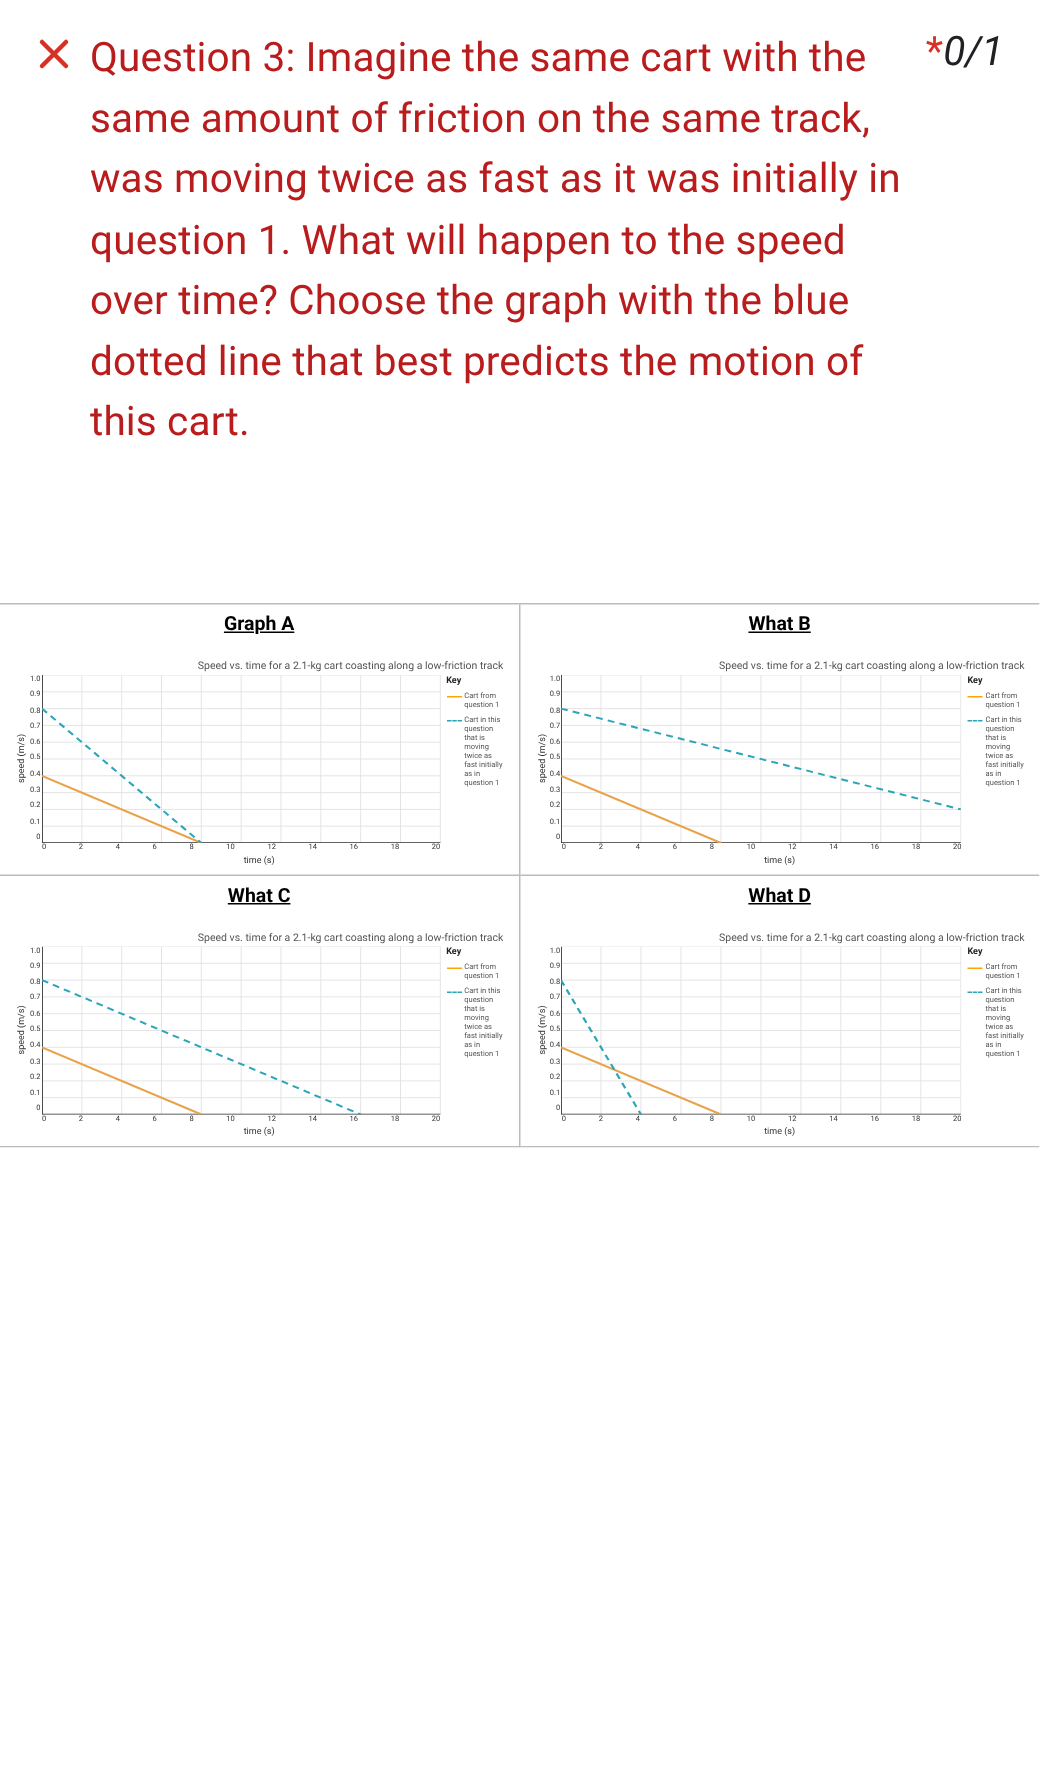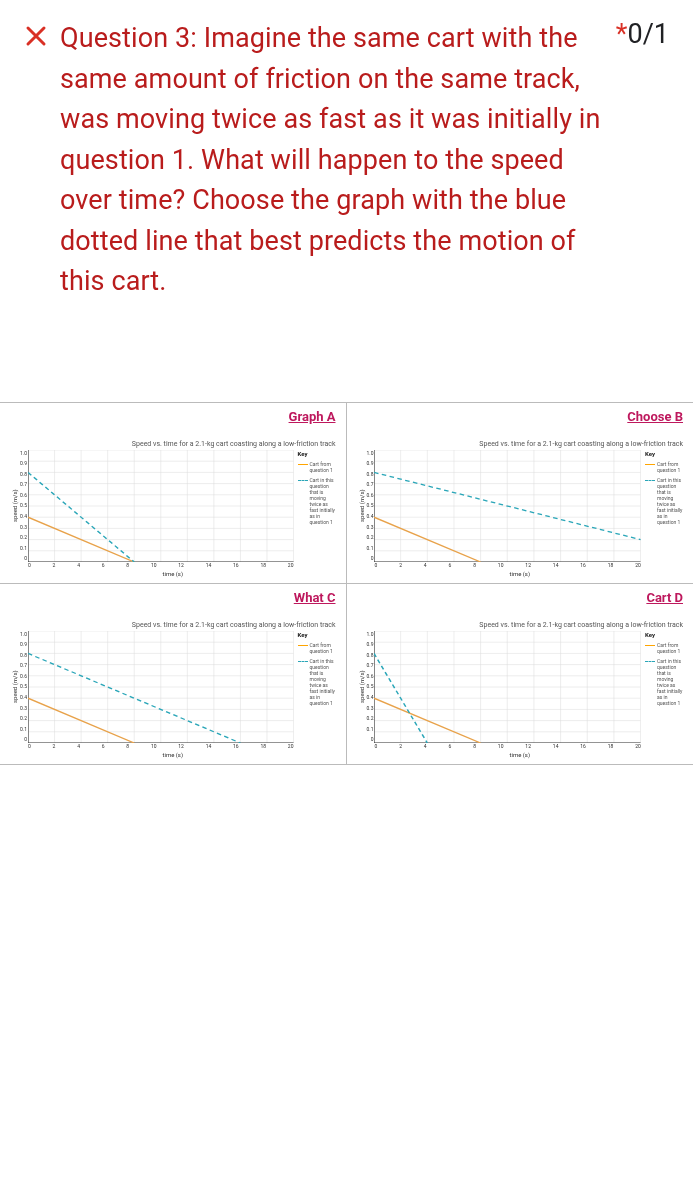--- a/index.html
+++ b/index.html
@@ -29,41 +29,41 @@
     letter-spacing: 0.1px;
     padding-right: 4px;
   }
   .score {
     flex: 0 0 auto;
     font-size: 27px;
     margin-left: 8px;
     white-space: nowrap;
   }
   .score .star { color: #d93025; }
-  .score .val  { color: #202124; }
+  .score .val  { color: #202124; font-style: italic; }
 
   .graphs {
     margin: 90px 0 0 0;
     display: grid;
     grid-template-columns: 1fr 1fr;
     border-top: 1px solid #bbb;
   }
   .cell {
     border-bottom: 1px solid #bbb;
     border-right: 1px solid #bbb;
     padding: 6px 10px 6px 10px;
     position: relative;
   }
   .cell:nth-child(2n) { border-right: none; }
   .gtitle {
-    text-align: right;
+    text-align: center;
     font-weight: bold;
     font-size: 13px;
     text-decoration: underline;
-    color: #be185d;
+    color: #000000;
     margin-bottom: 4px;
   }
   .subtitle {
     text-align: right;
     font-size: 7px;
     color: #555;
     margin-bottom: 2px;
     margin-top: 16px;
   }
   .plotrow {
@@ -208,21 +208,21 @@
         <span>10</span>
         <span>12</span>
         <span>14</span>
         <span>16</span>
         <span>18</span>
         <span>20</span>
       </div>
       <div class="xlab">time (s)</div>
     </div>
     <div class="cell">
-      <div class="gtitle">Choose B</div>
+      <div class="gtitle">What B</div>
       <div class="subtitle">Speed vs. time for a 2.1-kg cart coasting along a low-friction track</div>
       <div class="plotrow">
         <div class="ylab">speed (m/s)</div>
         <div class="yticks">
           <span>1.0</span>
           <span>0.9</span>
           <span>0.8</span>
           <span>0.7</span>
           <span>0.6</span>
           <span>0.5</span>
@@ -358,21 +358,21 @@
         <span>10</span>
         <span>12</span>
         <span>14</span>
         <span>16</span>
         <span>18</span>
         <span>20</span>
       </div>
       <div class="xlab">time (s)</div>
     </div>
     <div class="cell">
-      <div class="gtitle">Cart D</div>
+      <div class="gtitle">What D</div>
       <div class="subtitle">Speed vs. time for a 2.1-kg cart coasting along a low-friction track</div>
       <div class="plotrow">
         <div class="ylab">speed (m/s)</div>
         <div class="yticks">
           <span>1.0</span>
           <span>0.9</span>
           <span>0.8</span>
           <span>0.7</span>
           <span>0.6</span>
           <span>0.5</span>

